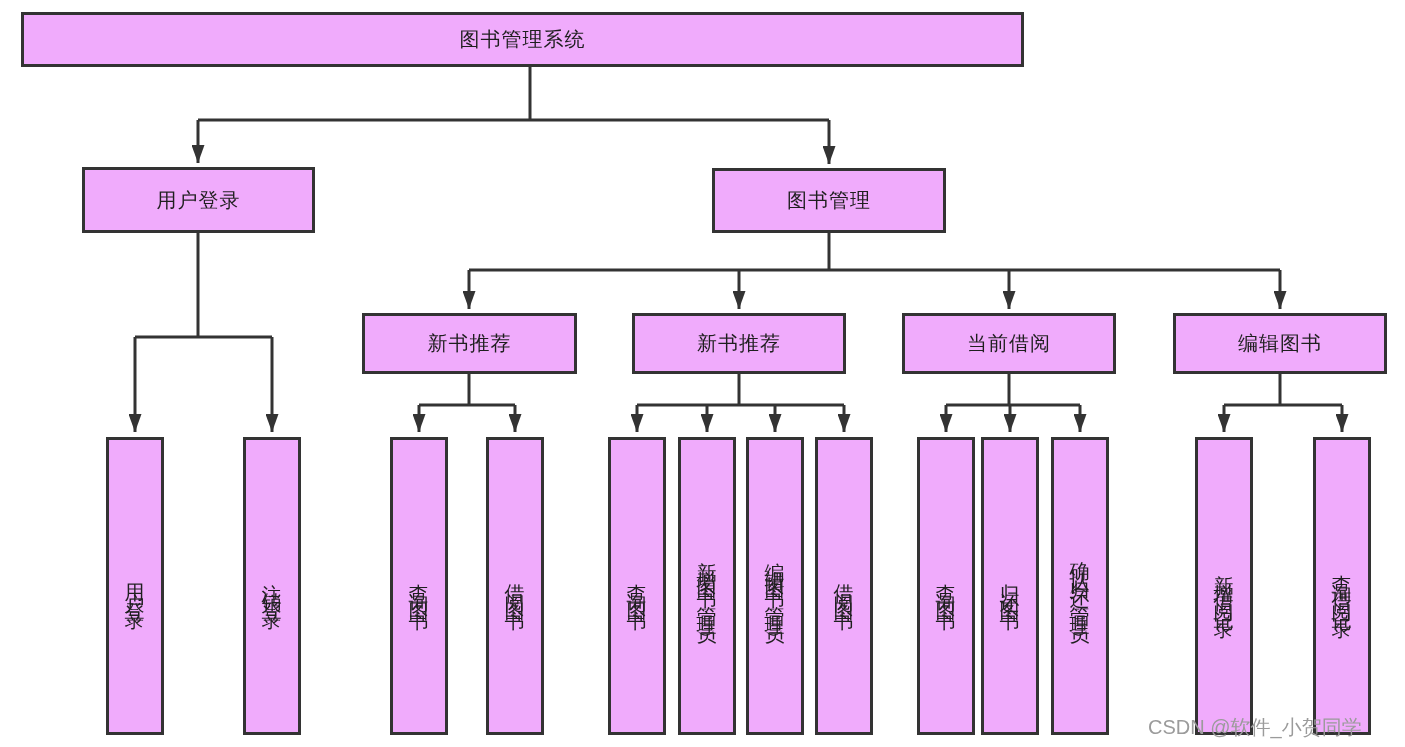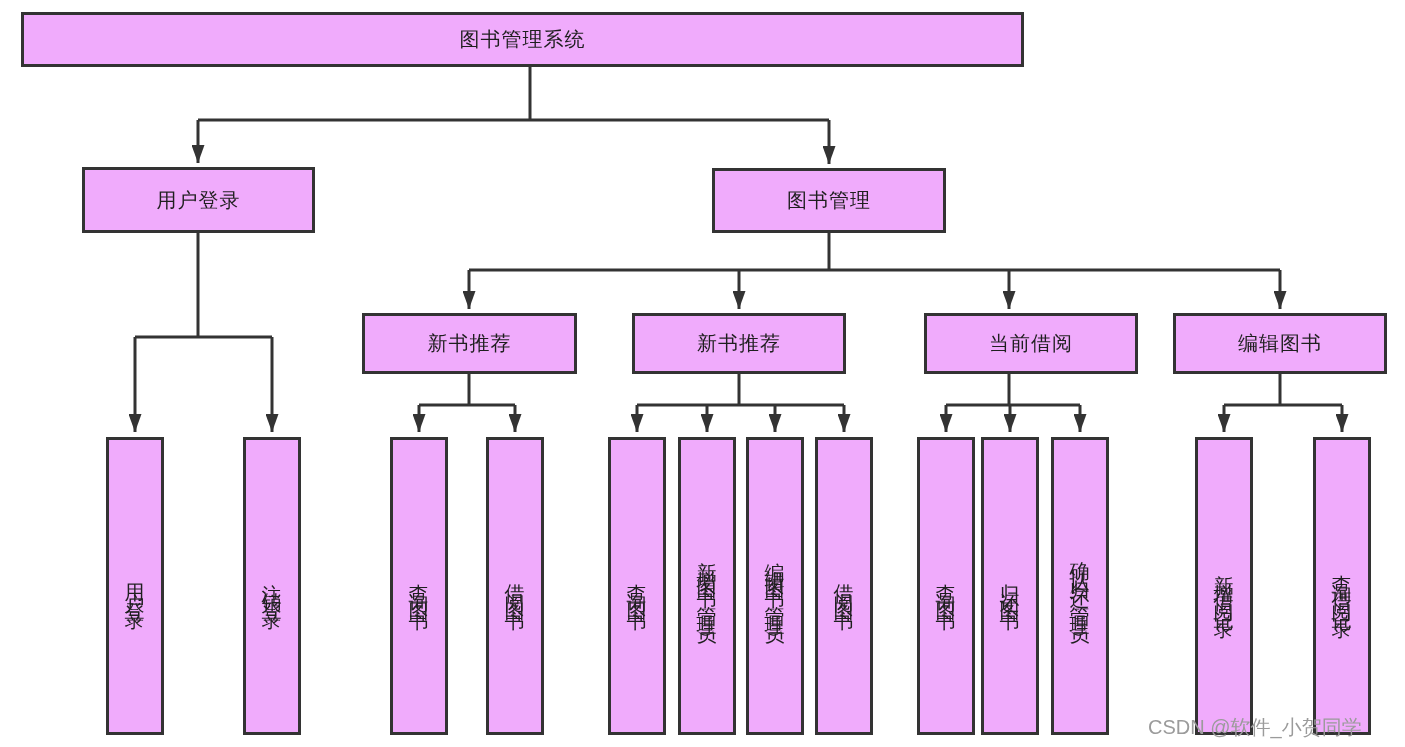--- a/index.html
+++ b/index.html
@@ -92,21 +92,21 @@
   <div class="box h" style="left:712px;top:168px;width:234px;height:65px">
     <span class="lbl">图书管理</span>
   </div>
 
   <div class="box h" style="left:362px;top:313px;width:215px;height:61px">
     <span class="lbl">新书推荐</span>
   </div>
   <div class="box h" style="left:632px;top:313px;width:214px;height:61px">
     <span class="lbl">新书推荐</span>
   </div>
-  <div class="box h" style="left:924px;top:313px;width:214px;height:61px">
+  <div class="box h" style="left:902px;top:313px;width:214px;height:61px">
     <span class="lbl">当前借阅</span>
   </div>
   <div class="box h" style="left:1173px;top:313px;width:214px;height:61px">
     <span class="lbl">编辑图书</span>
   </div>
 
   <div class="box v" style="left:106px;top:437px;width:58px;height:298px">
     <span class="lbl">用户登录</span>
   </div>
   <div class="box v" style="left:243px;top:437px;width:58px;height:298px">

